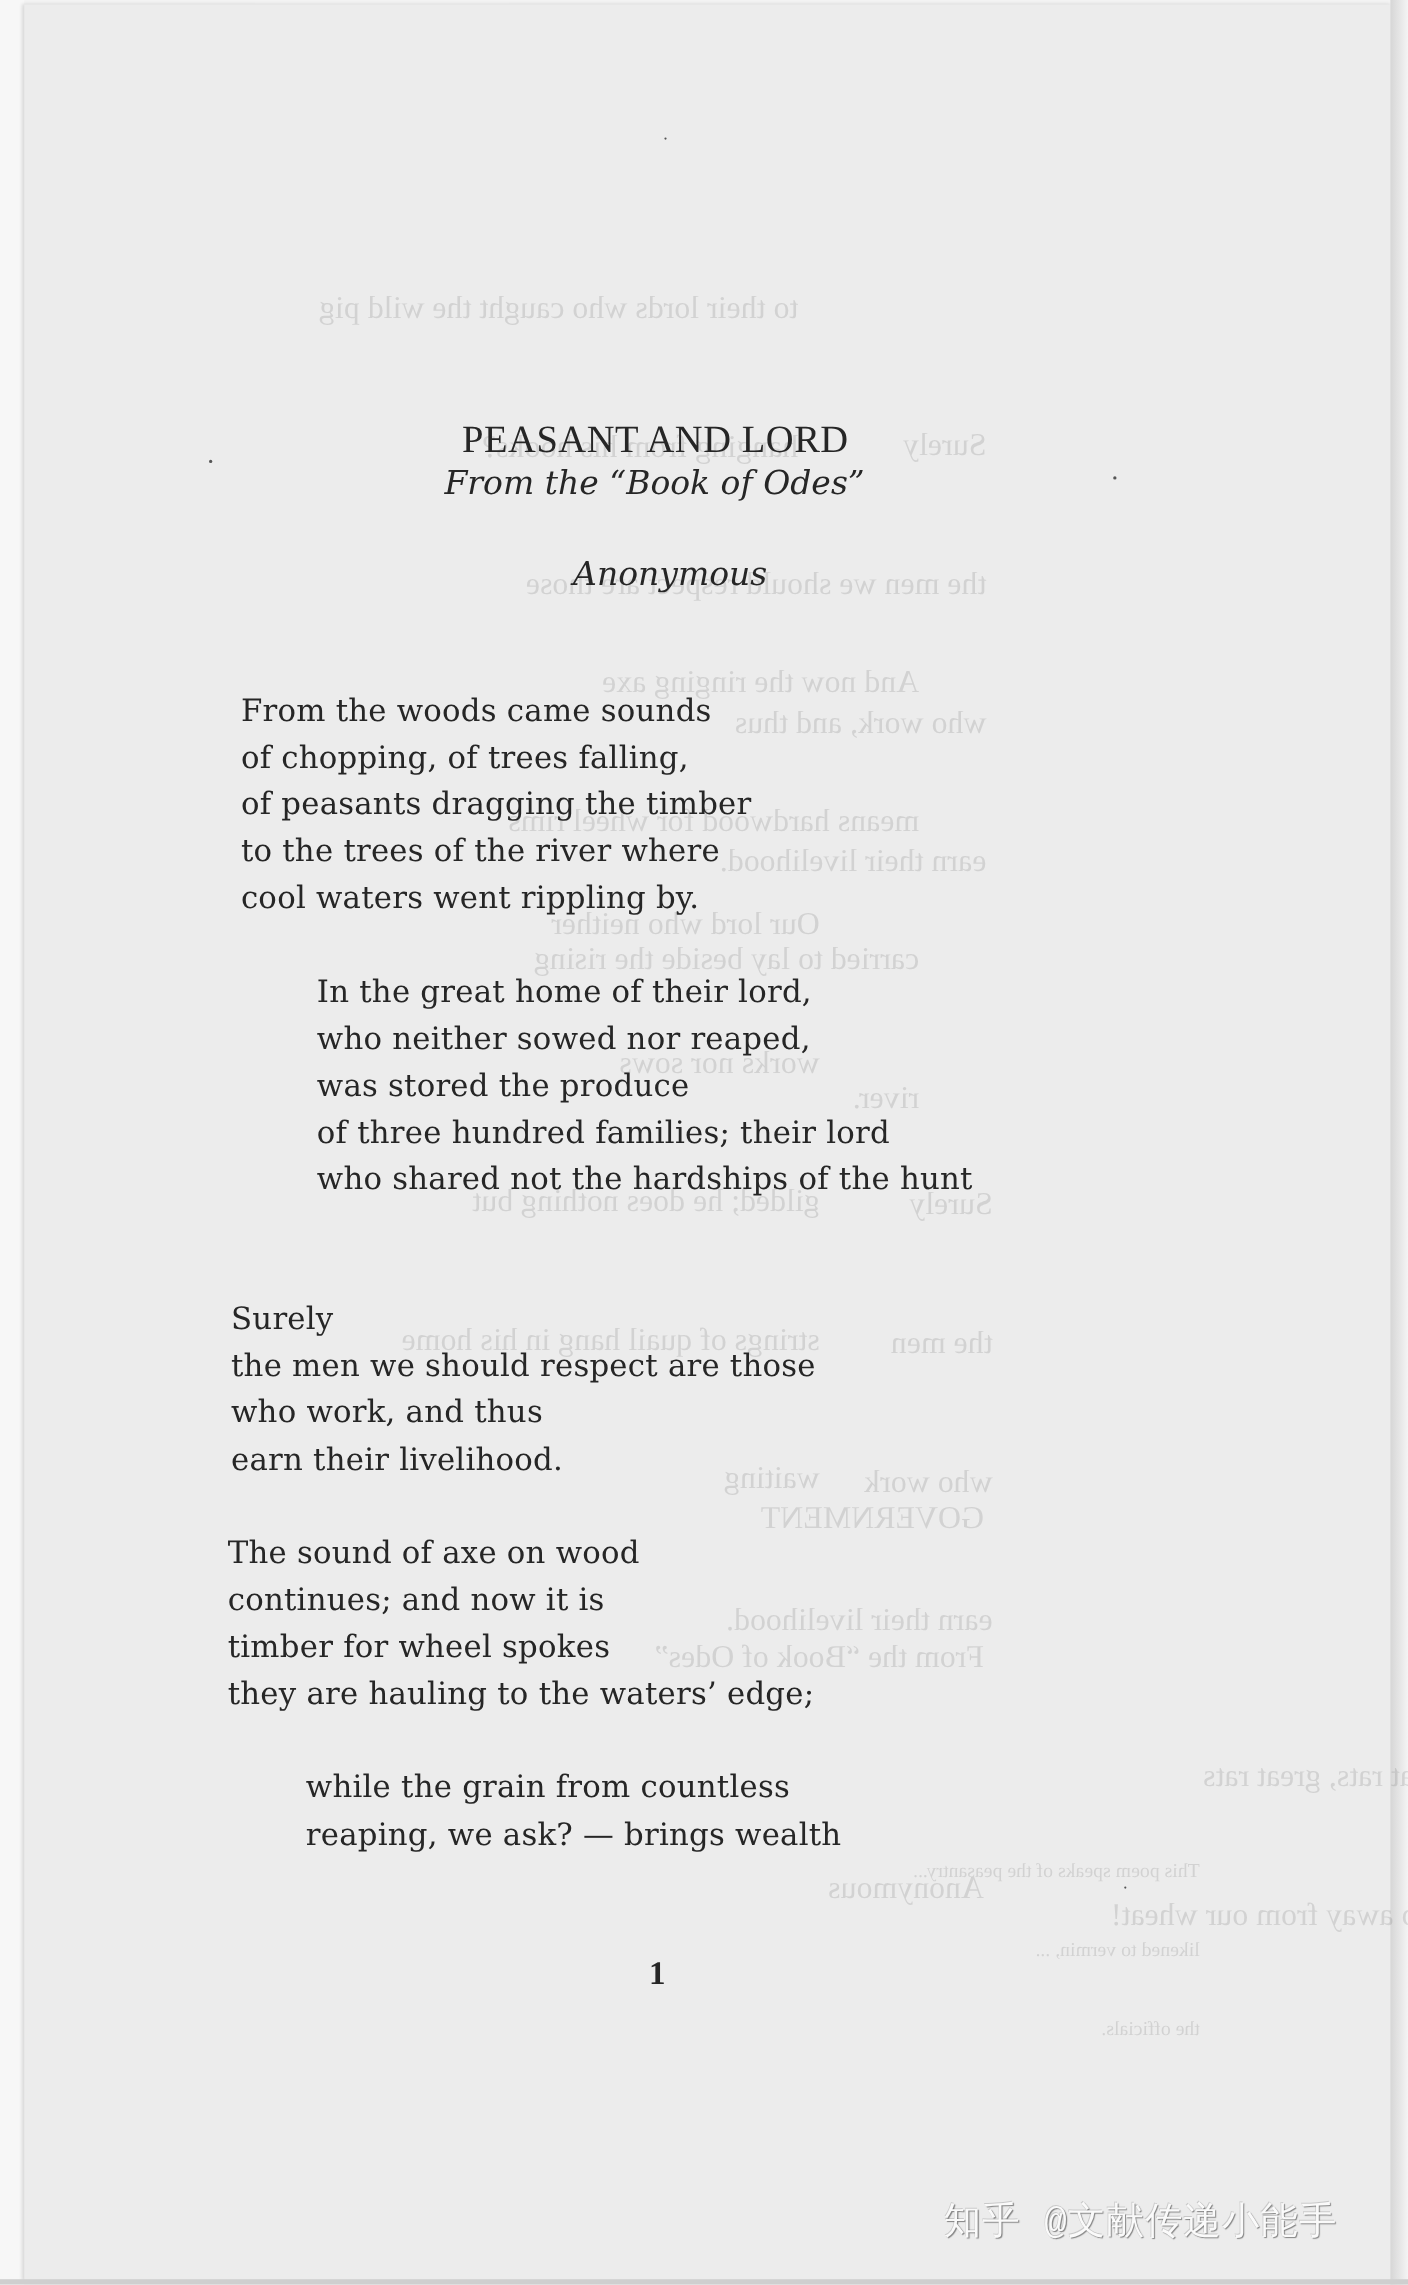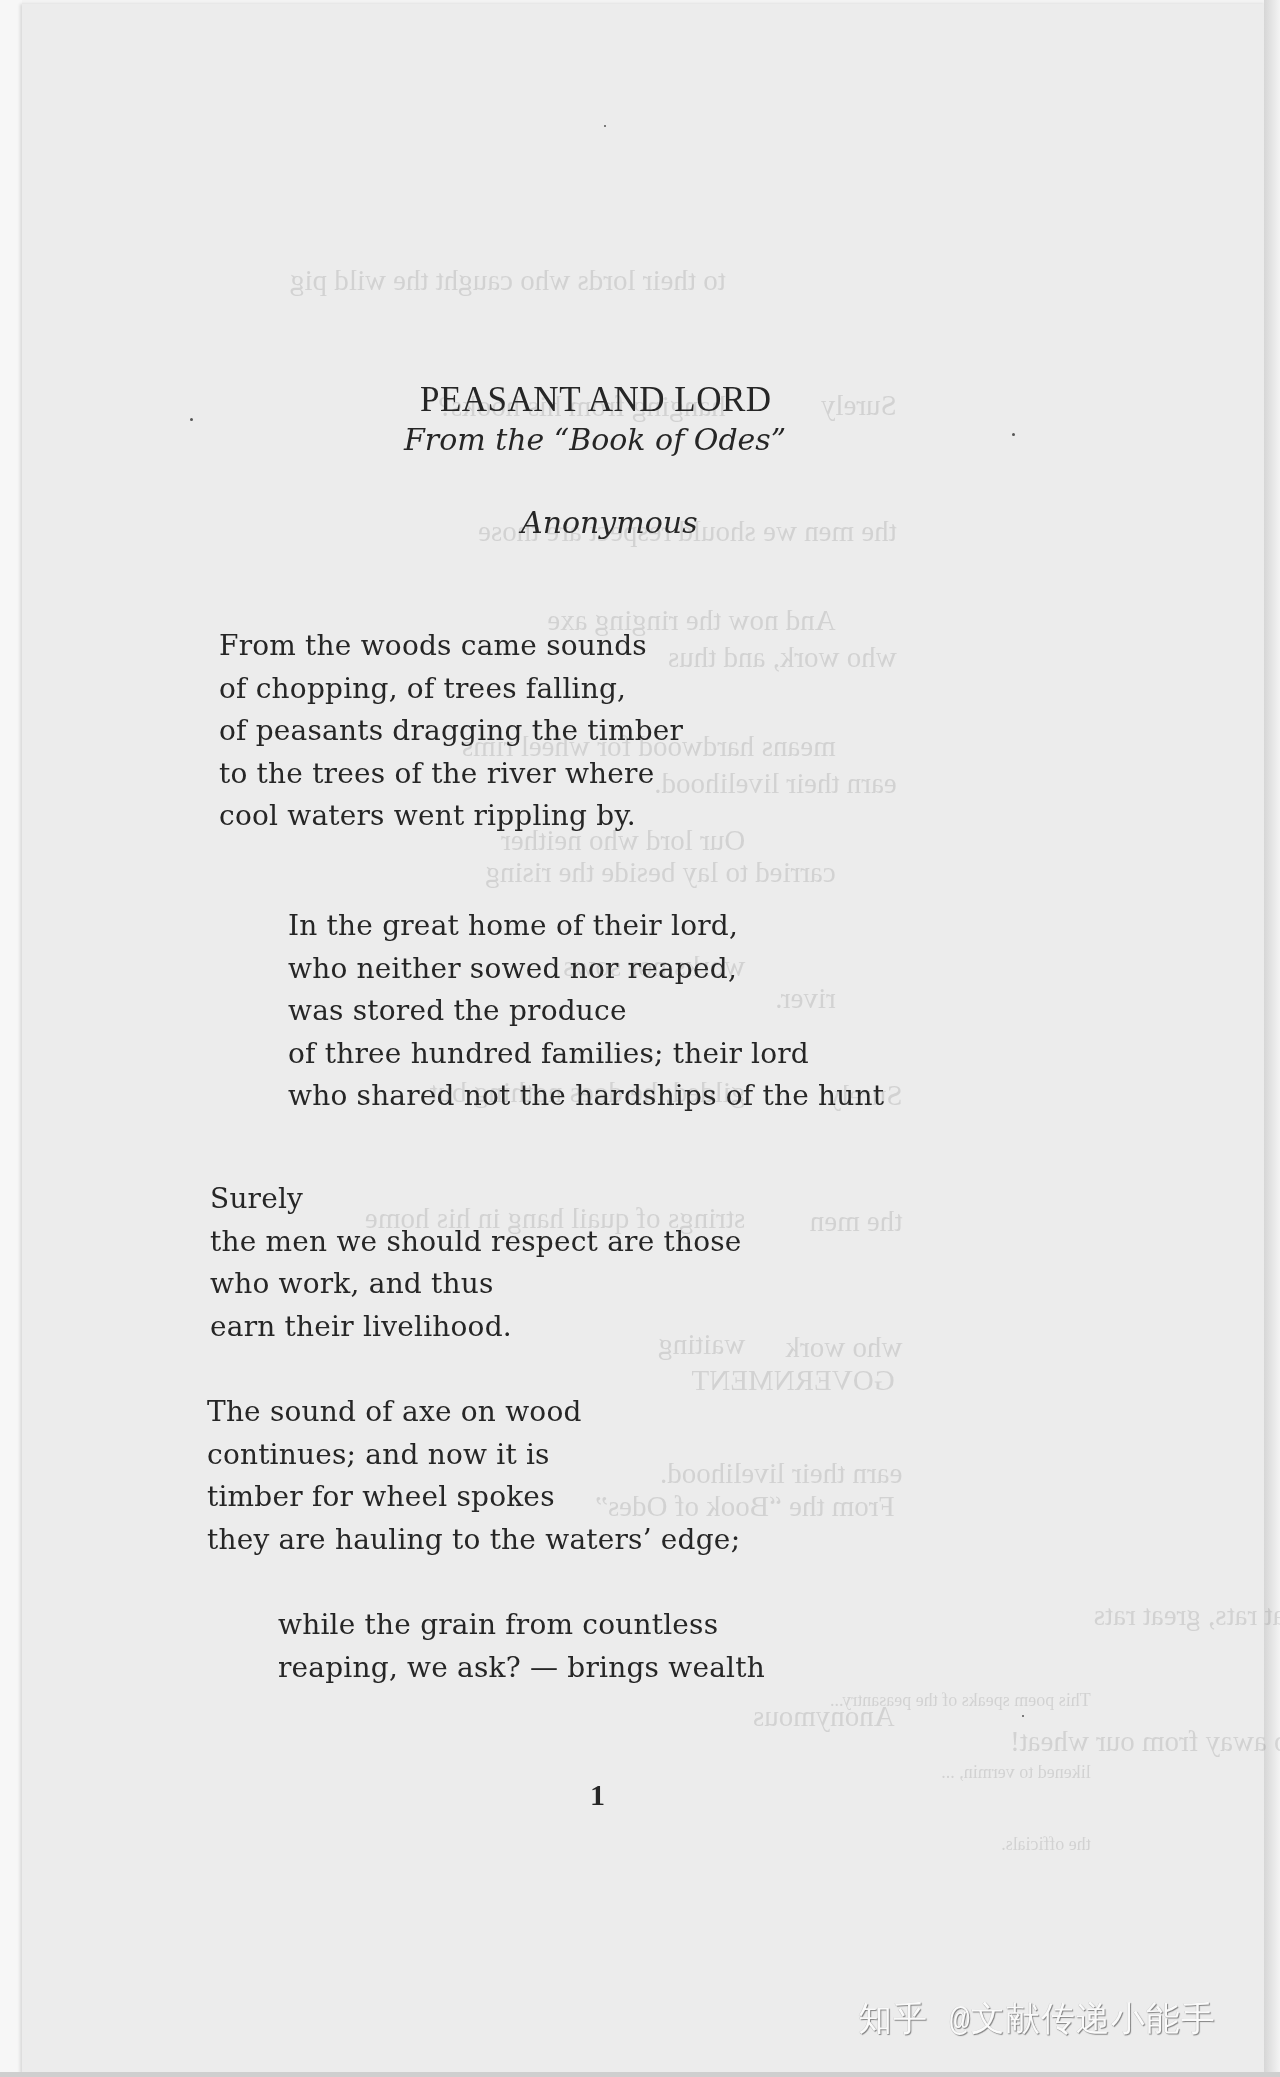--- a/index.html
+++ b/index.html
@@ -171,21 +171,21 @@
 <div class="author">Anonymous</div>
 
 <div class="stanza" style="left:219px; top:625px;">
   <span class="line">From the woods came sounds</span>
   <span class="line">of chopping, of trees falling,</span>
   <span class="line">of peasants dragging the timber</span>
   <span class="line">to the trees of the river where</span>
   <span class="line">cool waters went rippling by.</span>
 </div>
 
-<div class="stanza" style="left:288px; top:881px;margin-top:24px;">
+<div class="stanza" style="left:288px; top:881px;">
   <span class="line">In the great home of their lord,</span>
   <span class="line">who neither sowed nor reaped,</span>
   <span class="line">was stored the produce</span>
   <span class="line">of three hundred families; their lord</span>
   <span class="line">who shared not the hardships of the hunt</span>
 </div>
 
 <div class="stanza" style="left:210px; top:1178px;">
   <span class="line">Surely</span>
   <span class="line">the men we should respect are those</span>

